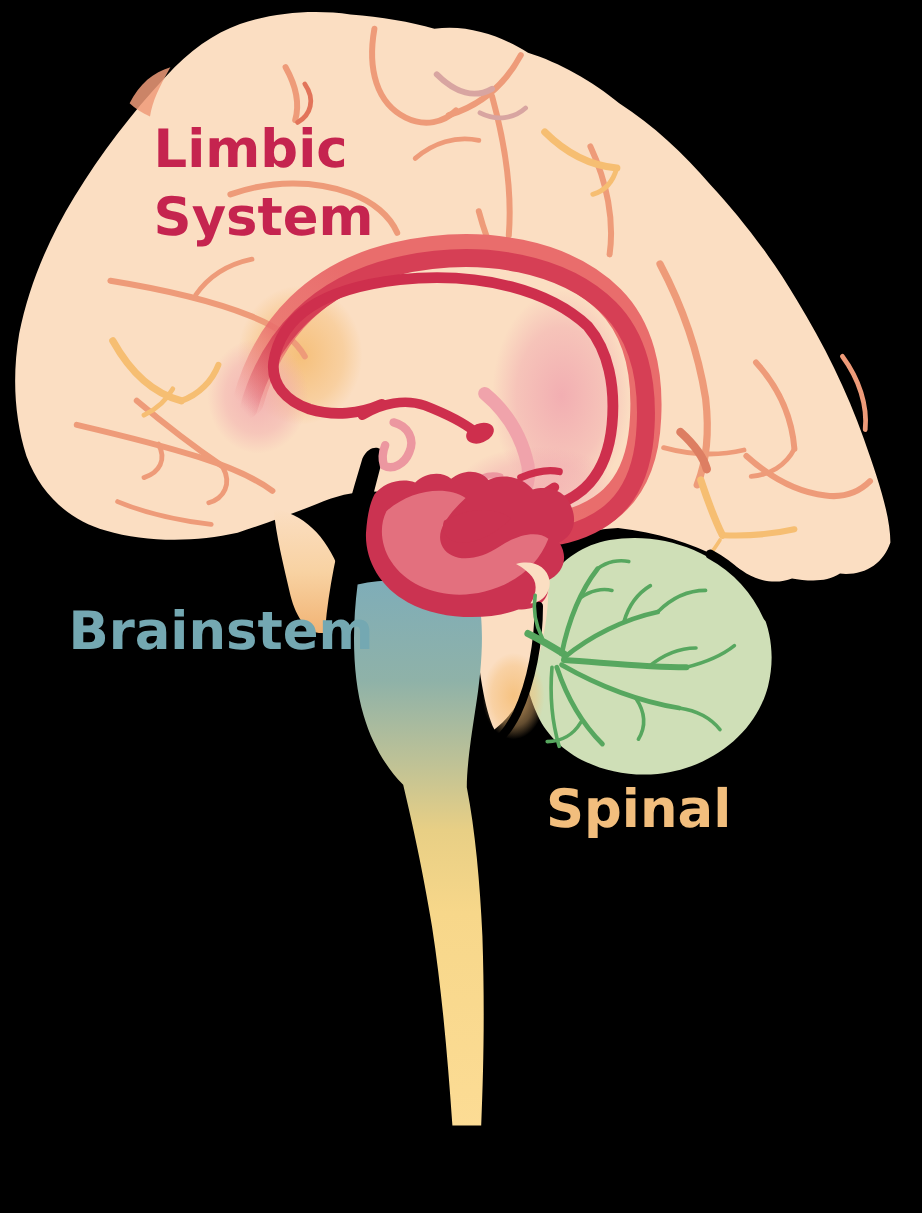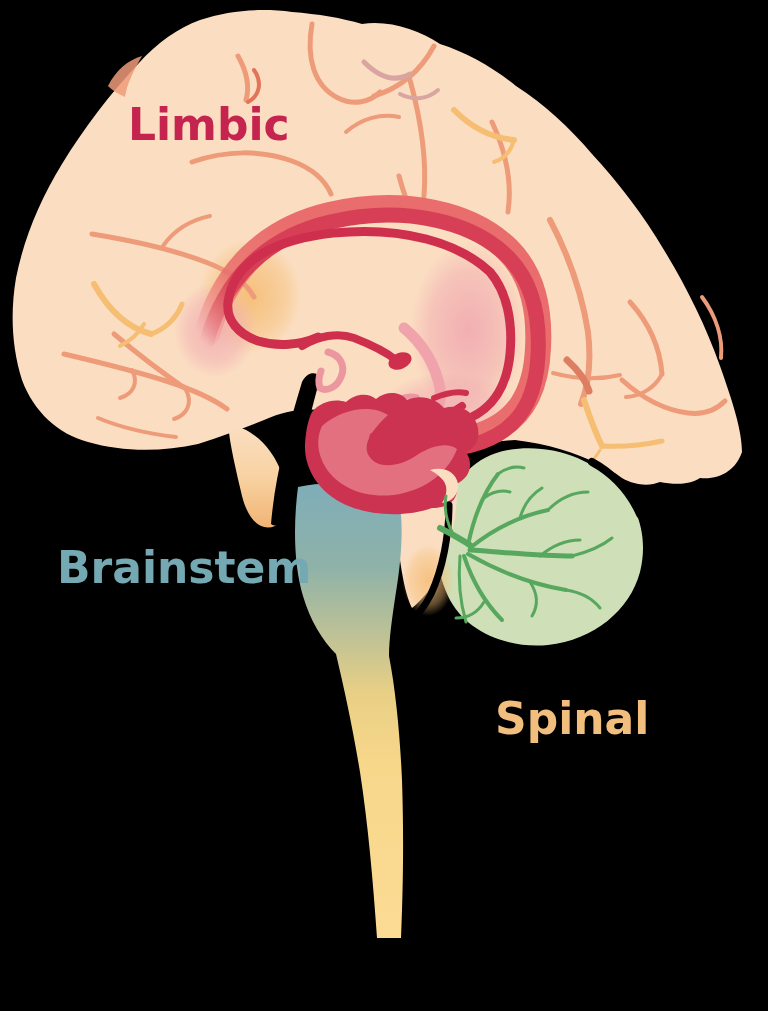--- a/index.html
+++ b/index.html
@@ -1,22 +1,22 @@
 <!DOCTYPE html>
 <html><head>
 <meta charset="utf-8">
 <style>
   html,body{margin:0;padding:0;background:#000;}
   #stage{position:relative;width:768px;height:1011px;background:#000;overflow:hidden;
          font-family:"DejaVu Sans","Liberation Sans",sans-serif;}
   #stage svg{position:absolute;left:0;top:0;}
   .label{position:absolute;font-weight:bold;font-size:44px;letter-spacing:0px;}
   #label-limbic{left:128px;top:96px;line-height:57px;}
-  #label-brainstem{left:57px;top:543px;line-height:50px;}
-  #label-spinal{left:455px;top:694px;line-height:50px;margin-left:40px;}
+  #label-brainstem{left:57px;top:502px;line-height:50px;}
+  #label-spinal{left:455px;top:650px;line-height:50px;}
 </style>
 </head>
 <body>
 
 <div id="stage">
 <svg width="768" height="1011" viewBox="0 0 768 1011">
   <defs>
     <linearGradient id="brainstemGrad" gradientUnits="userSpaceOnUse" x1="0" y1="485" x2="0" y2="945">
       <stop offset="0" stop-color="#7FADB8"></stop>
       <stop offset="0.18" stop-color="#8FB2A8"></stop>
@@ -187,18 +187,19 @@
     <path d="M530,582 C538,594 538,606 532,616" stroke-width="3"></path>
     <path d="M566,590 C580,592 592,598 600,608" stroke-width="3"></path>
     <path d="M464,556 C472,580 484,602 502,620" stroke-width="4"></path>
     <path d="M484,602 C478,612 468,618 456,618" stroke-width="3"></path>
     <path d="M460,556 C458,580 460,602 466,622" stroke-width="3"></path>
   </g>
 </svg>
 
 <div class="label" id="label-limbic" style="color: rgb(197, 36, 79);">
   <div>Limbic</div>
+  <div>System</div>
 </div>
 <div class="label" id="label-brainstem" style="color: rgb(116, 168, 178);">Brainstem</div>
 <div class="label" id="label-spinal" style="color: rgb(242, 190, 125);">
   <div>Spinal</div>
 </div>
 </div>
 
 </body></html>

